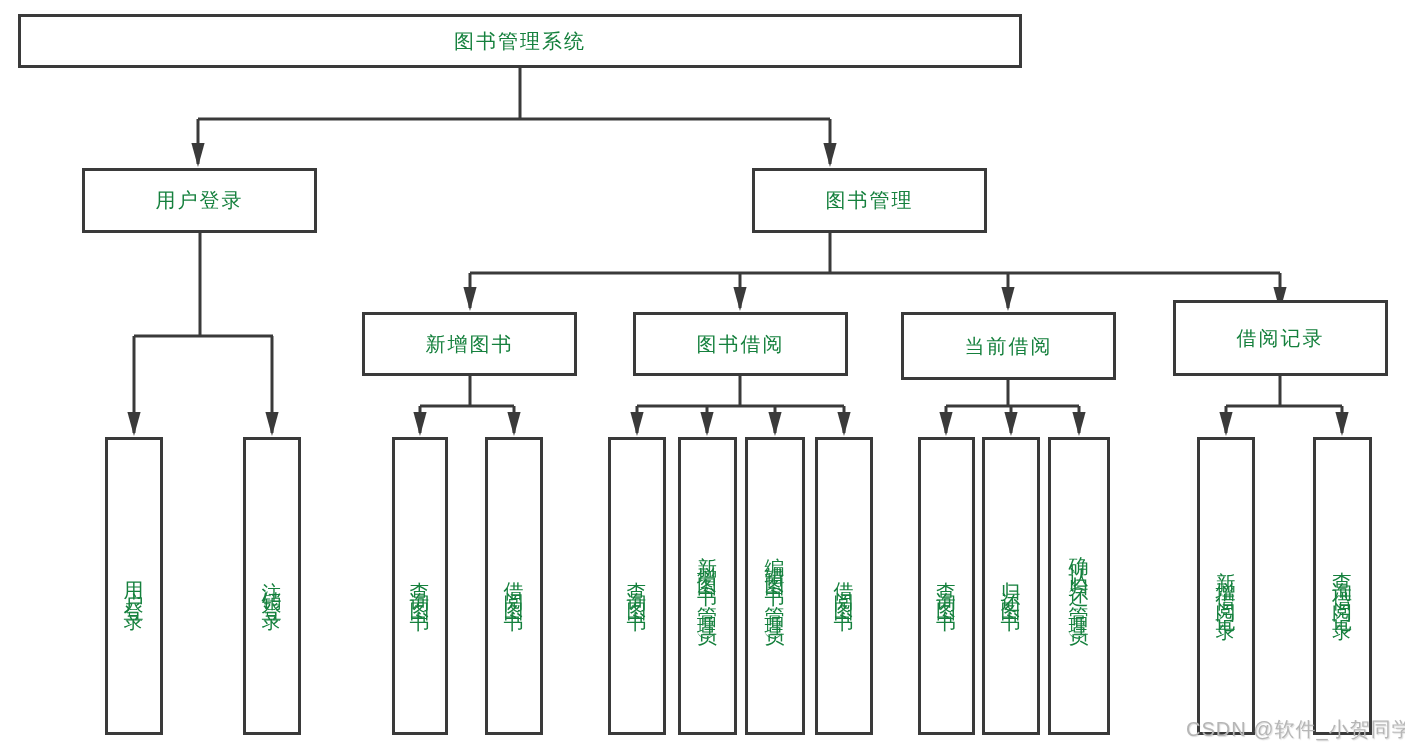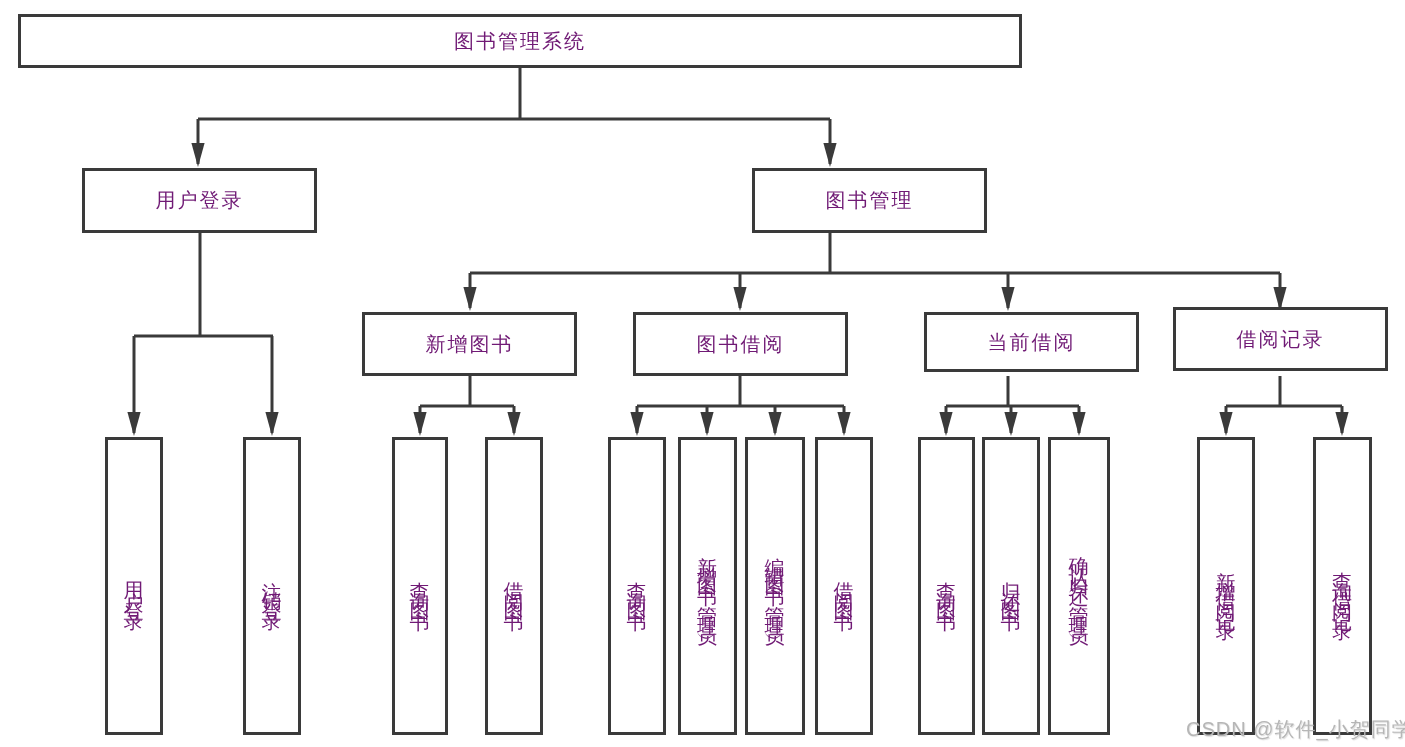--- a/index.html
+++ b/index.html
@@ -16,21 +16,21 @@
   }
   svg.wires {
     position: absolute; left: 0; top: 0;
     width: 1405px; height: 747px;
   }
   .box {
     position: absolute;
     box-sizing: border-box;
     background: #ffffff;
     border: 3px solid #3a3a3a;
-    color: #701a75;
+    color: #15803d;
     display: flex;
     align-items: center;
     justify-content: center;
     text-align: right;
   }
   .hbox {
     font-size: 20px;
     letter-spacing: 2px;
     white-space: nowrap;
   }
@@ -92,22 +92,22 @@
     </g>
   </svg>
 
   <div class="box hbox" style="left:18px;top:14px;width:1004px;height:54px">图书管理系统</div>
 
   <div class="box hbox" style="left:82px;top:168px;width:235px;height:65px">用户登录</div>
   <div class="box hbox" style="left:752px;top:168px;width:235px;height:65px">图书管理</div>
 
   <div class="box hbox" style="left:362px;top:312px;width:215px;height:64px">新增图书</div>
   <div class="box hbox" style="left:633px;top:312px;width:215px;height:64px">图书借阅</div>
-  <div class="box hbox" style="left:924px;top:312px;width:215px;height:60px">当前借阅</div>
-  <div class="box hbox" style="left:1173px;top:307px;width:215px;height:64px">借阅记录</div>
+  <div class="box hbox" style="left:901px;top:312px;width:215px;height:68px">当前借阅</div>
+  <div class="box hbox" style="left:1173px;top:300px;width:215px;height:76px">借阅记录</div>
 
   <div class="box vbox" style="left:105px;top:437px;width:58px;height:298px">用户登录</div>
   <div class="box vbox" style="left:243px;top:437px;width:58px;height:298px">注销登录</div>
 
   <div class="box vbox" style="left:392px;top:437px;width:56px;height:298px">查询图书</div>
   <div class="box vbox" style="left:485px;top:437px;width:58px;height:298px">借阅图书</div>
 
   <div class="box vbox" style="left:608px;top:437px;width:58px;height:298px">查询图书</div>
   <div class="box vbox" style="left:678px;top:437px;width:59px;height:298px">新增图书（管理员）</div>
   <div class="box vbox" style="left:745px;top:437px;width:60px;height:298px">编辑图书（管理员）</div>

